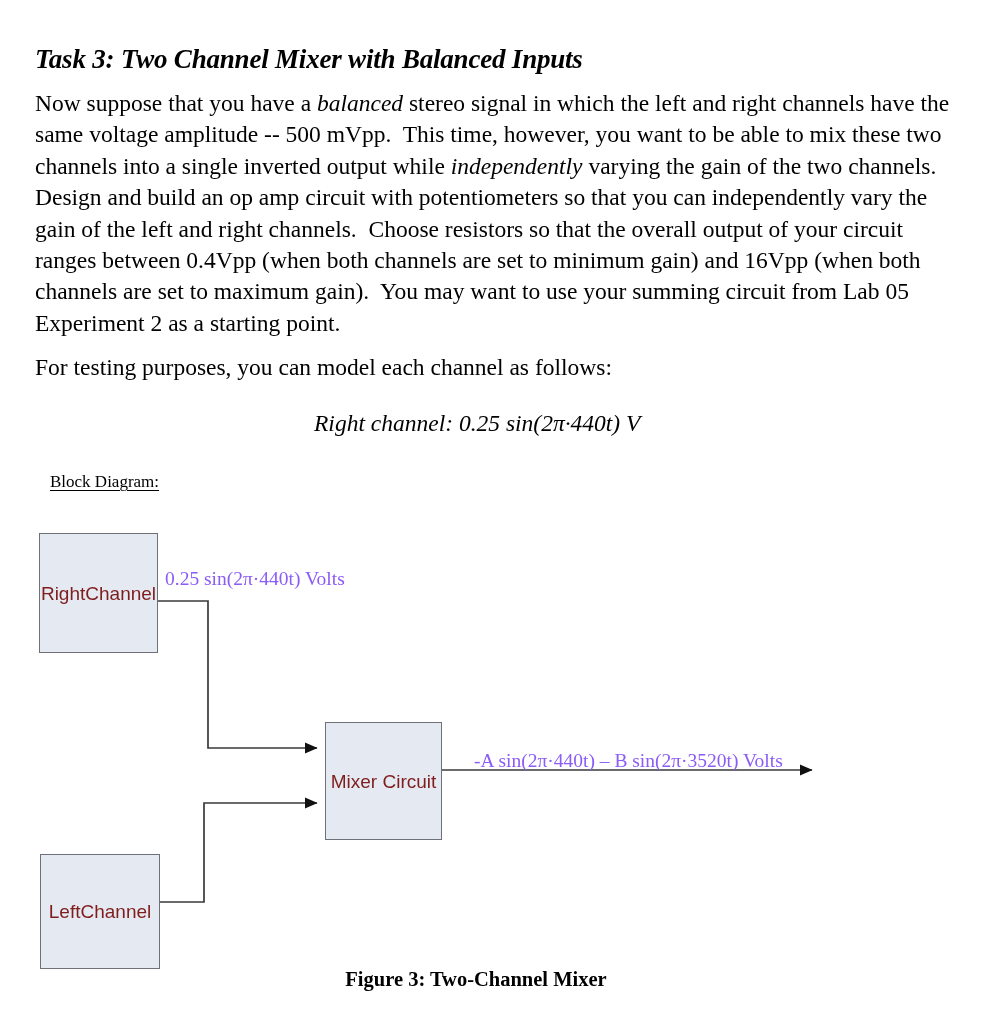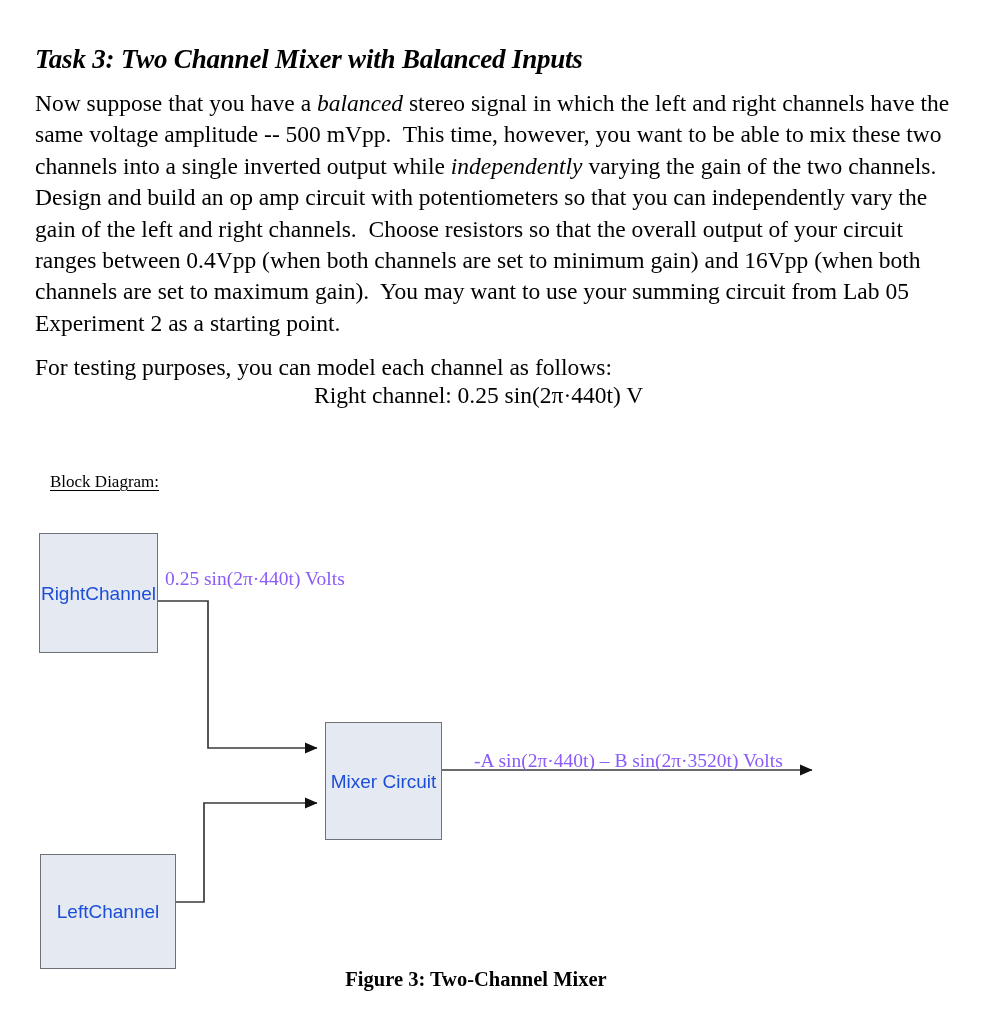--- a/index.html
+++ b/index.html
@@ -54,21 +54,21 @@
     font-size: 23.5px;
     line-height: 31.4px;
     white-space: nowrap;
   }
   .eq {
     position: absolute;
     font-size: 23.5px;
     line-height: 31.4px;
     white-space: nowrap;
   }
-  .eq-right { left: 314px; top: 380px; }
+  .eq-right { left: 314px; top: 408px; font-style: italic; }
   .eq-left  { left: 314px; top: 415px; }
 
   
   .block-heading {
     position: absolute;
     left: 50px;
     top: 472px;
     font-size: 17px;
     text-decoration: underline;
     text-underline-offset: 3px;
@@ -91,24 +91,24 @@
     box-sizing: border-box;
     background: #e4e9f2;
     border: 1.5px solid #6e7178;
     display: flex;
     align-items: center;
     justify-content: center;
     text-align: center;
     font-family: "Liberation Sans", "DejaVu Sans", sans-serif;
     font-size: 19px;
     line-height: 25px;
-    color: #1d4ed8;
+    color: #7f1d1d;
   }
   .block-right   { left: 39px;  top: 533px; width: 119px; height: 120px; }
-  .block-left    { left: 40px;  top: 854px; width: 136px; height: 115px; }
+  .block-left    { left: 40px;  top: 854px; width: 120px; height: 115px; }
   .block-circuit { left: 325px; top: 722px; width: 117px; height: 118px; }
 
   
   .wire-label {
     position: absolute;
     font-size: 19.5px;
     white-space: nowrap;
     color: #8b5cf6;
   }
   .label-right-ch  { left: 165px; top: 568px; }

